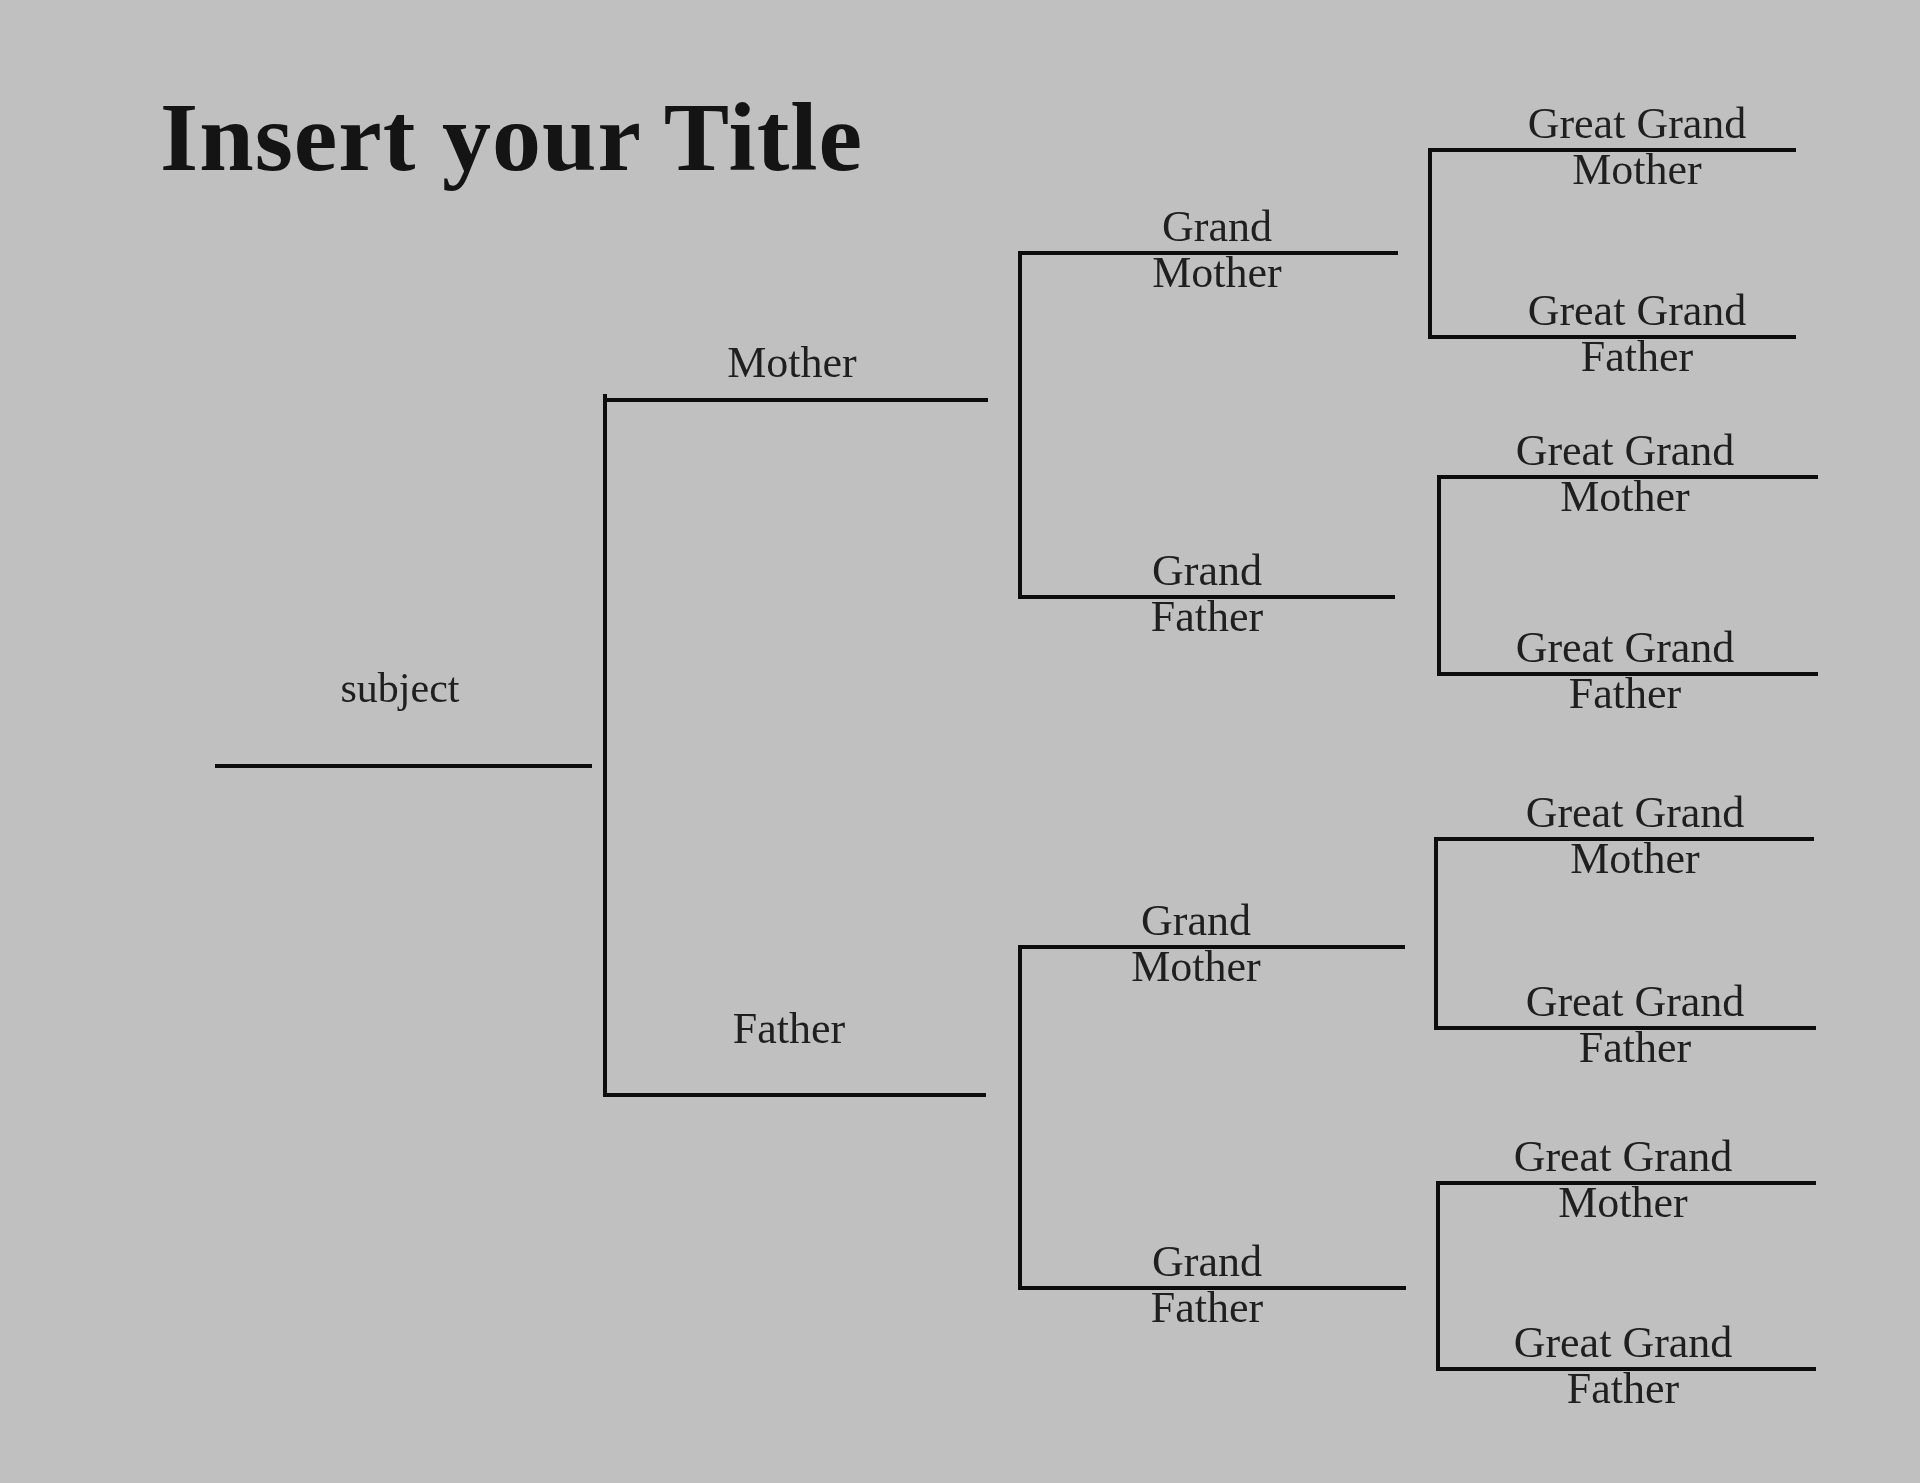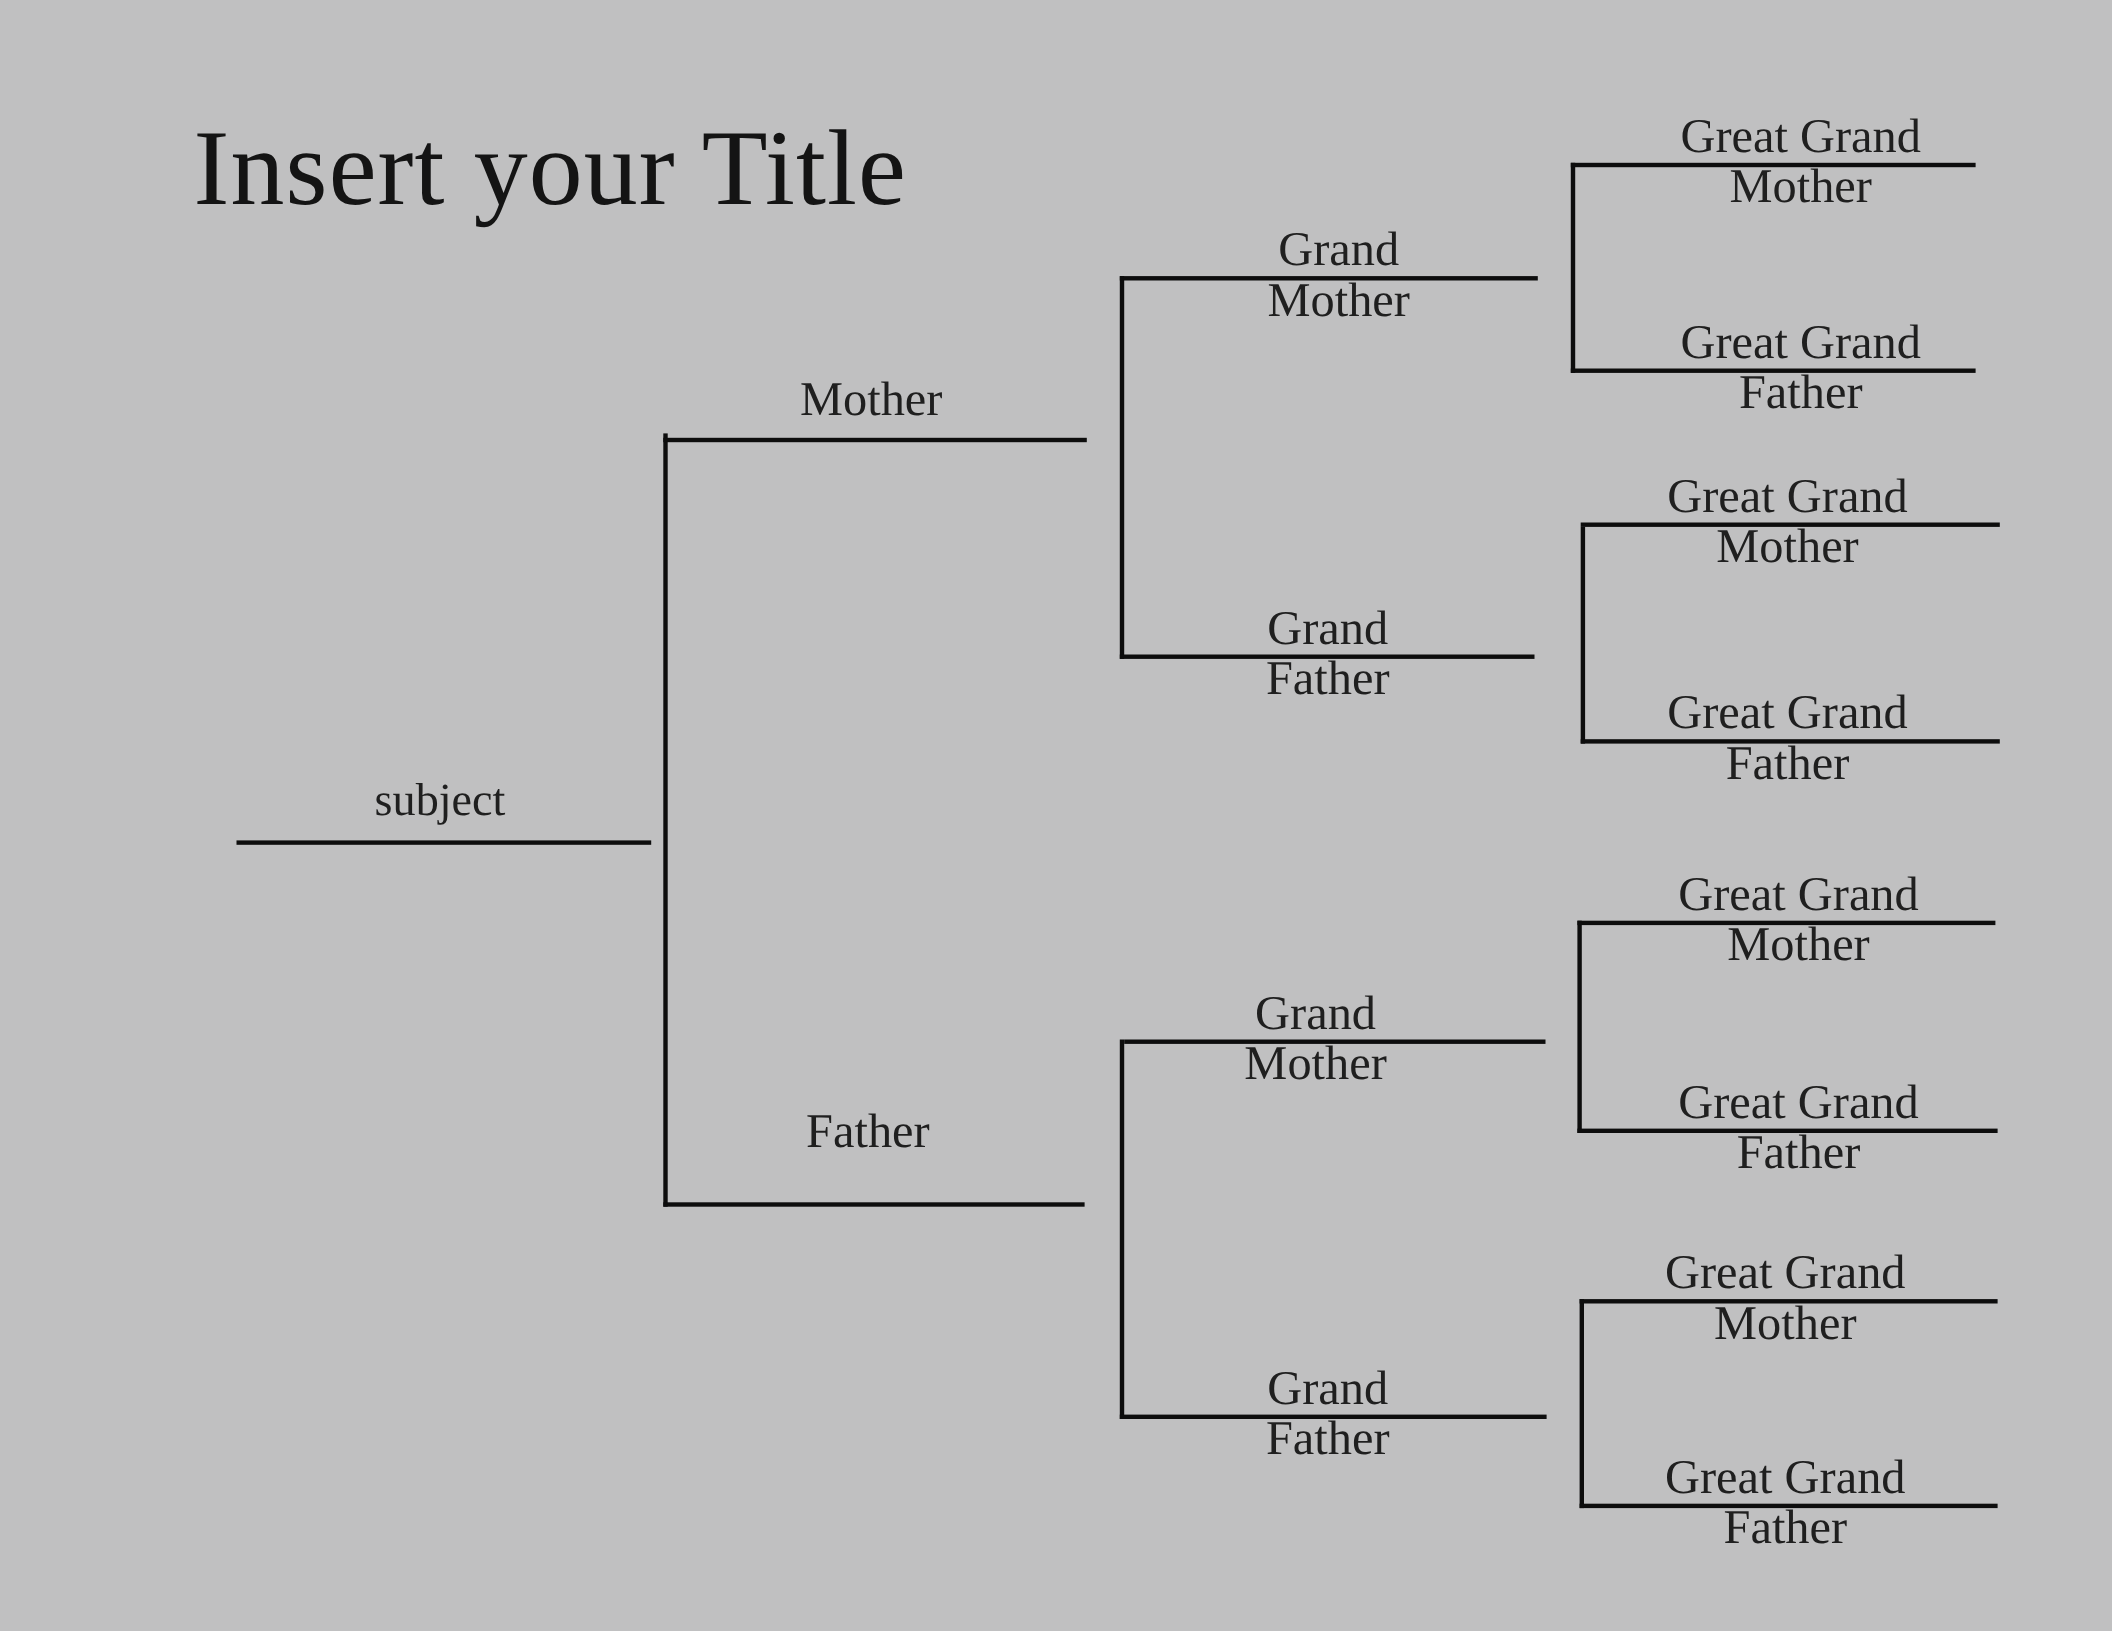--- a/index.html
+++ b/index.html
@@ -17,23 +17,23 @@
     position:relative;
     width:1920px;
     height:1483px;
     background:var(--background);
     overflow:hidden;
   }
   .title{
     position:absolute;
     left:160px;
     top:84px;
-    margin:16px;
+    margin:0;
     font-family:"Liberation Serif", serif;
-    font-weight:normal;
+    font-weight:bold;
     font-size:98px;
     line-height:1.1;
     letter-spacing:1px;
     color:var(--title-text);
     white-space:nowrap;
     text-align:center;
   }
   .hline{
     position:absolute;
     height:4px;
@@ -56,21 +56,21 @@
   }
   .lbl.small{font-size:42px;}
 </style>
 </head>
 <body>
 
 <div class="canvas">
 
   <h1 class="title">Insert your Title</h1>
 
-  <div class="lbl small" style="left:400px; top:706px;">subject</div>
+  <div class="lbl small" style="left:400px; top:666px;">subject</div>
   <div class="hline" style="left:215px; top:764px; width:377px;"></div>
 
   <div class="vline" style="left:603px; top:394px; height:703px;"></div>
 
   <div class="lbl" style="left:792px; top:339px;">Mother</div>
   <div class="hline" style="left:603px; top:398px; width:385px;"></div>
 
   <div class="lbl" style="left:789px; top:1005px;">Father</div>
   <div class="hline" style="left:603px; top:1093px; width:383px;"></div>
 

